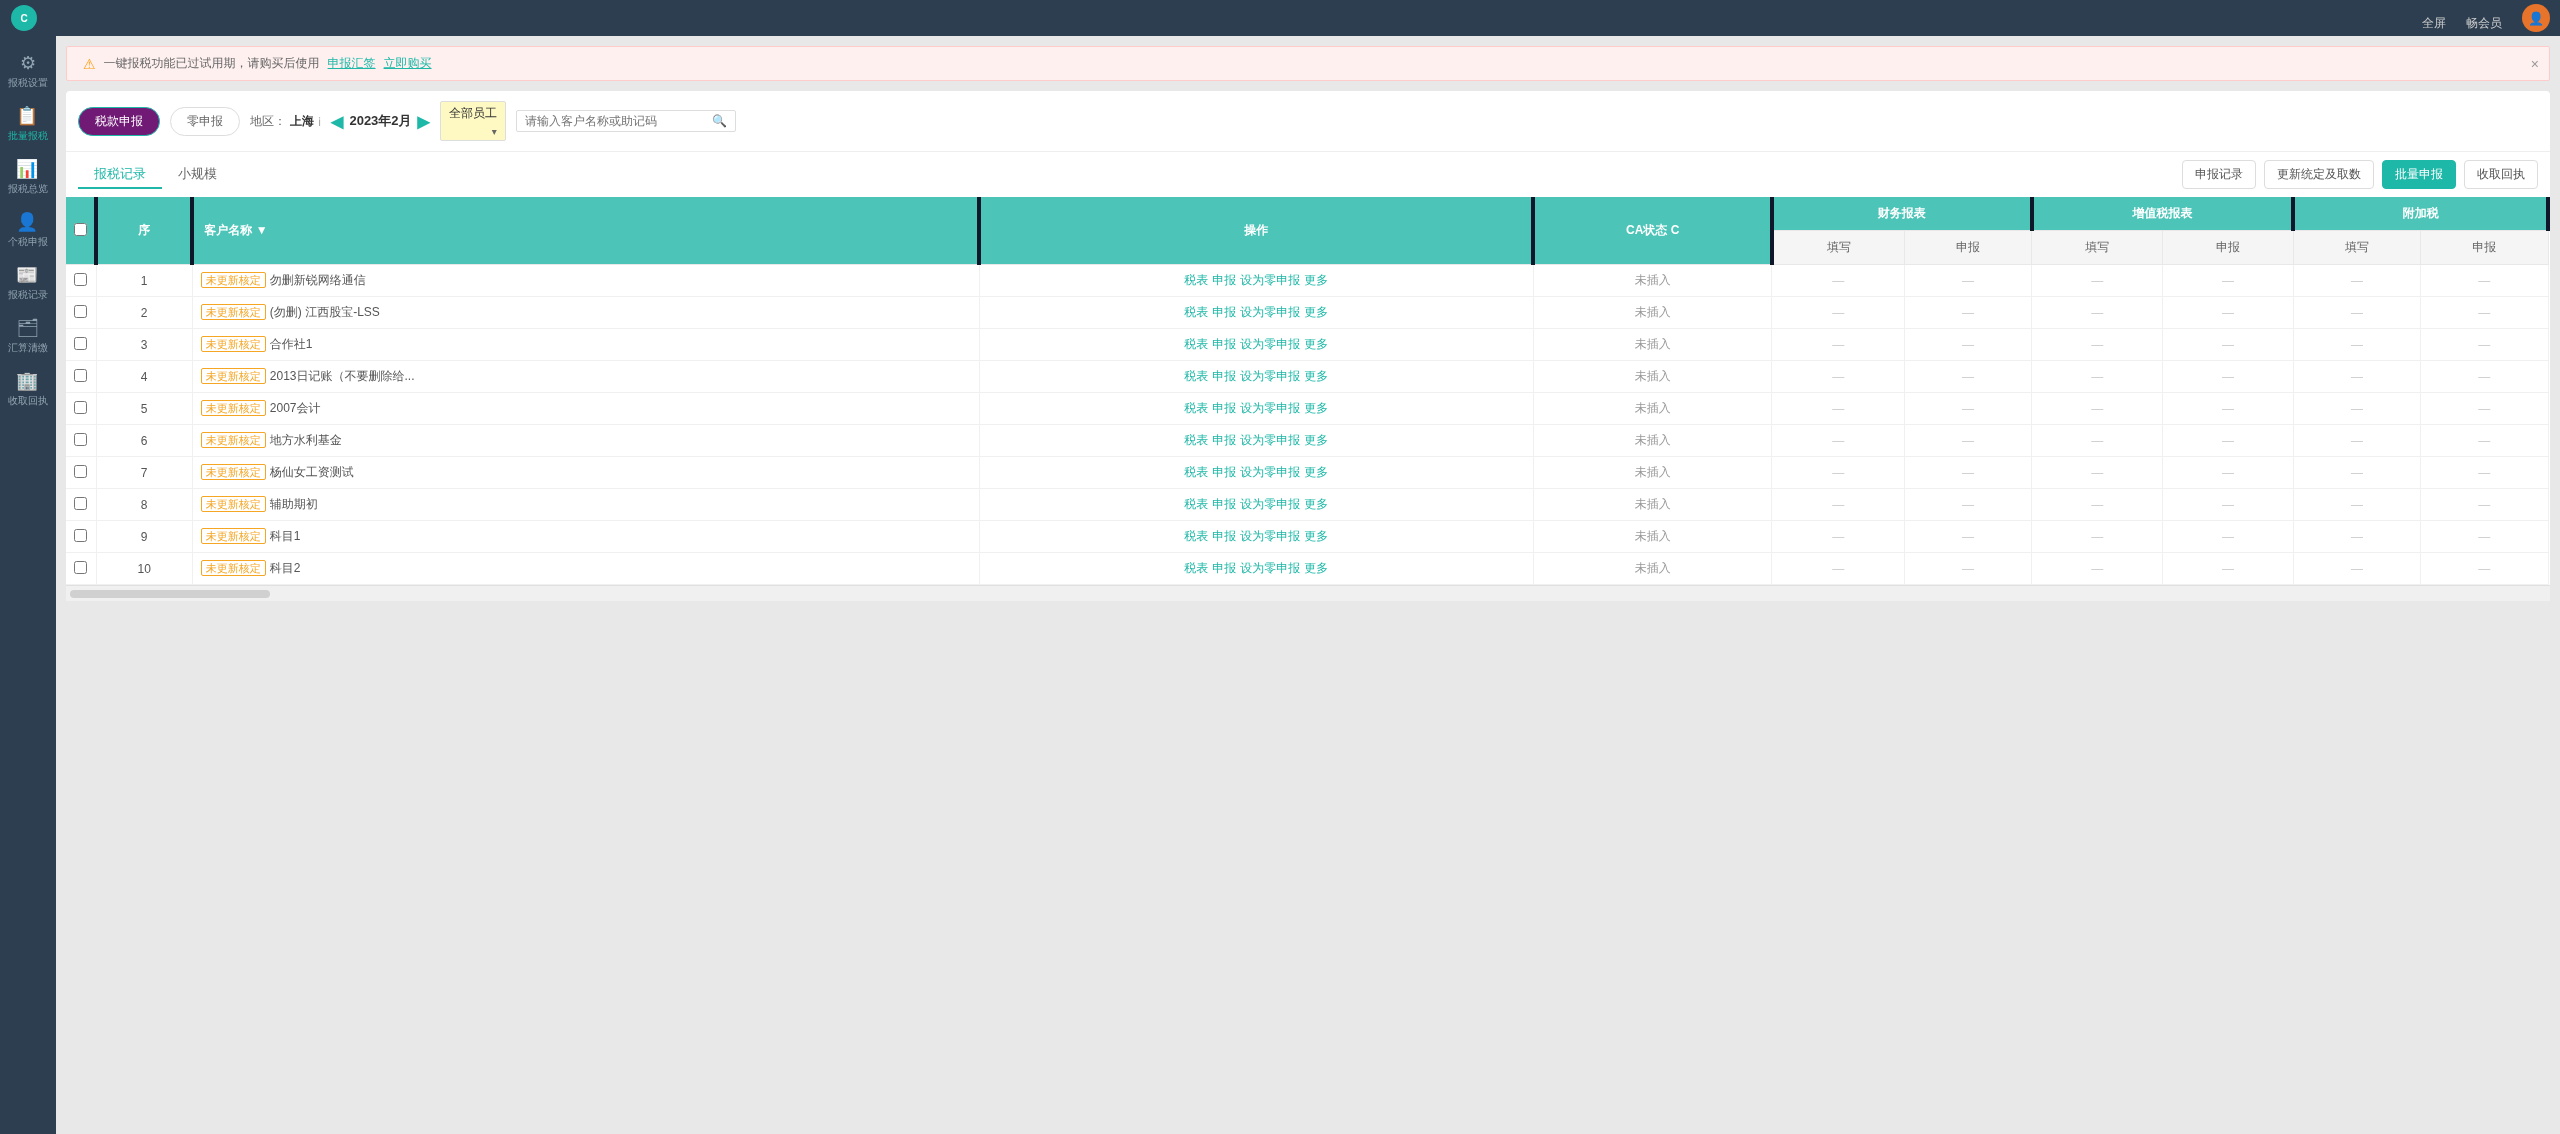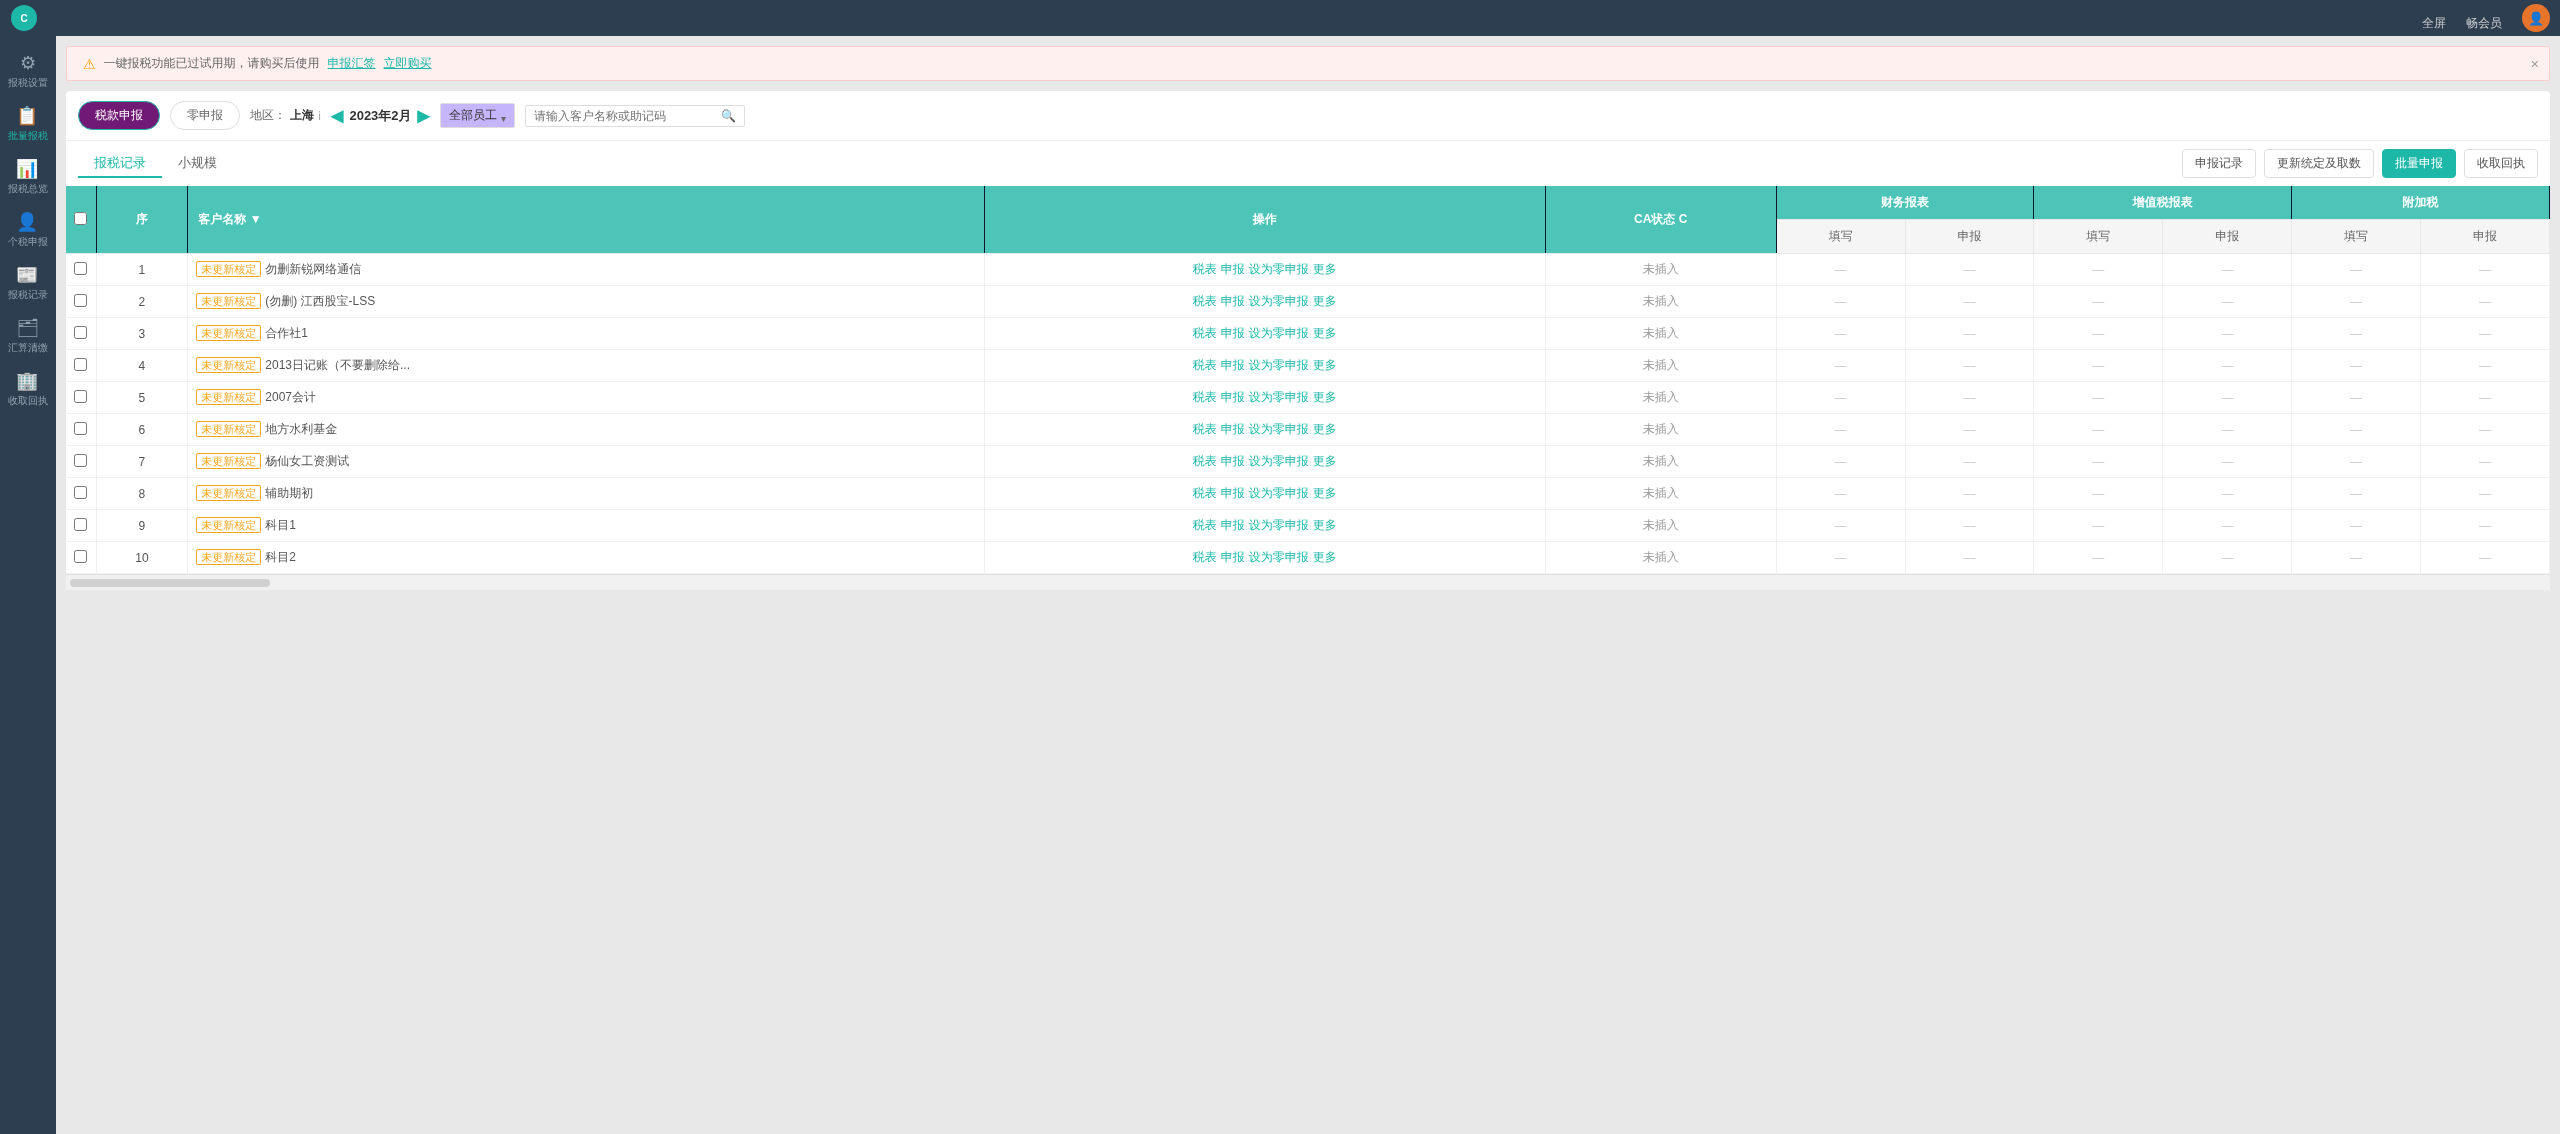--- a/index.html
+++ b/index.html
@@ -42,21 +42,21 @@
     
     .toolbar { display: flex; align-items: center; gap: 10px; padding: 10px 12px; border-bottom: 1px solid #eee; }
     .tab-btn { padding: 5px 16px; border-radius: 20px; border: 1px solid #ddd; background: #fff; cursor: pointer; font-size: 12px; color: #666; }
     .tab-btn.active { background: #701a75; color: #fff; border-color: #1eb8a8; }
     .region-info { display: flex; align-items: center; gap: 4px; font-size: 12px; color: #666; }
     .region-val { font-weight: bold; color: #333; }
     .info-icon { color: #aaa; font-size: 12px; }
     .date-nav { display: flex; align-items: center; gap: 6px; }
     .date-nav .arrow { cursor: pointer; color: #1eb8a8; font-size: 16px; font-weight: bold; }
     .date-val { font-size: 13px; color: #333; font-weight: bold; }
-    .staff-select { display: flex; align-items: flex-end; gap: 4px; border: 1px solid #ddd; border-radius: 2px; padding: 3px 8px; cursor: pointer; font-size: 12px; color: #333; background: #c4b5fd; }
+    .staff-select { display: flex; align-items: flex-end; gap: 4px; border: 1px solid #ddd; border-radius: 2px; padding: 3px 8px; cursor: pointer; font-size: 12px; color: #333; background: #fef9c3; flex-direction: column; }
     .staff-select .arrow-down { color: #666; font-size: 10px; }
     .search-box { display: flex; align-items: center; border: 1px solid #ddd; border-radius: 2px; padding: 3px 8px; flex: 1; max-width: 220px; }
     .search-box input { border: none; outline: none; font-size: 12px; color: #999; width: 100%; }
     .search-box .search-icon { color: #aaa; font-size: 12px; }
 
     
     .sub-toolbar { display: flex; align-items: center; justify-content: space-between; padding: 8px 12px; }
     .type-tabs { display: flex; gap: 0; }
     .type-tab { padding: 4px 16px; cursor: pointer; font-size: 13px; color: #666; border-bottom: 2px solid transparent; }
     .type-tab.active { color: #1eb8a8; border-bottom: 2px solid #1eb8a8; }
@@ -74,21 +74,21 @@
     tbody td { padding: 7px 6px; text-align: center; color: #555; border-right: 1px solid #f0f0f0; white-space: nowrap; }
     tbody td.col-name { text-align: left; padding-left: 8px; }
     .check-col { width: 30px; }
     .badge-unset { background: #fff; border: 1px solid #f5a623; color: #f5a623; padding: 1px 4px; border-radius: 2px; font-size: 11px; margin-right: 4px; }
     .op-link { color: #1eb8a8; cursor: pointer; margin: 0 2px; }
     .dash { color: #ccc; }
     .ca-status { color: #999; }
 
     
     .group-header { background: #4cc5b8; color: #fff; text-align: center; }
-    .group-header th { color: #fff; font-weight: bold; border-right: 1px solid #0f172a; margin-top: 48px; }
+    .group-header th { color: #fff; font-weight: bold; border-right: 4px solid #0f172a; margin-top: 48px; }
 
     
     .scroll-bar-area { height: 16px; background: #f0f0f0; border-top: 1px solid #e0e0e0; display: flex; align-items: center; padding: 0 4px; }
     .scroll-bar { width: 200px; height: 8px; background: #d0d0d0; border-radius: 4px; cursor: pointer; }
   </style>
 </head>
 <body>
 
 <div class="top-nav">
   <div class="logo">

